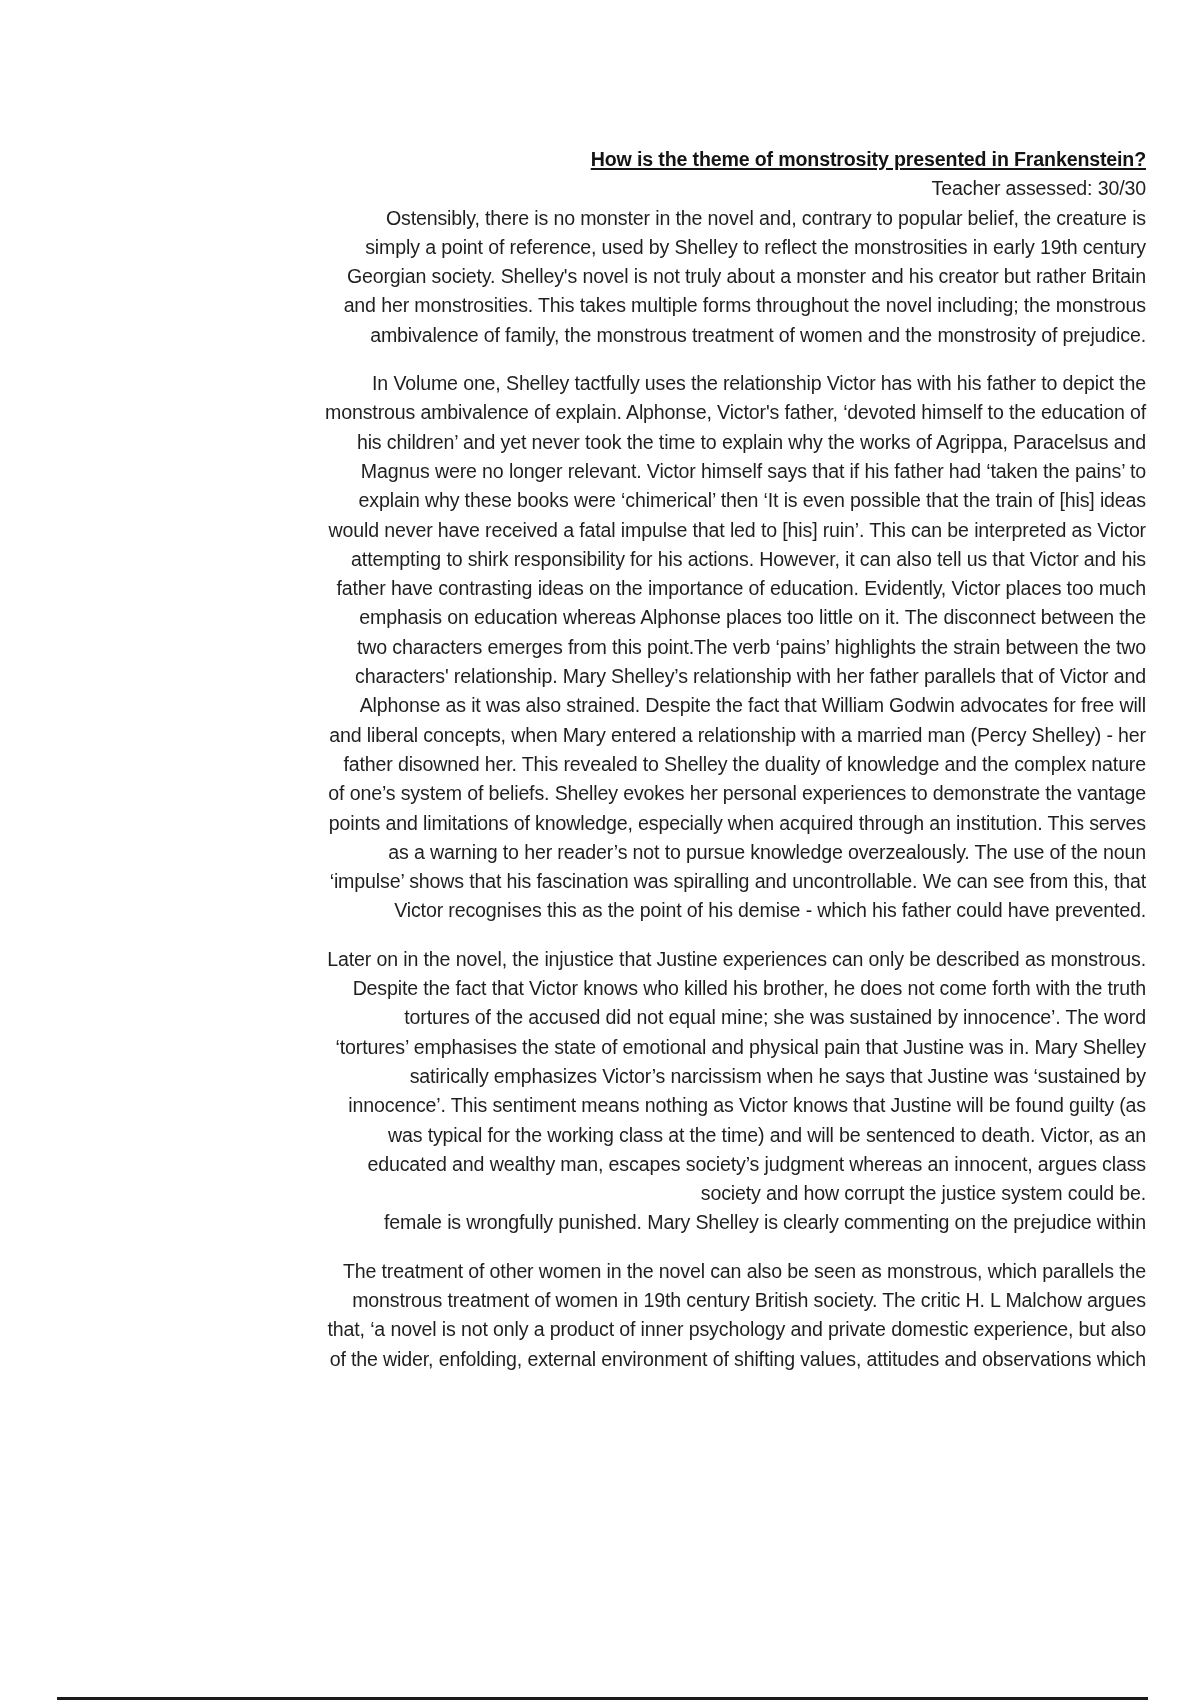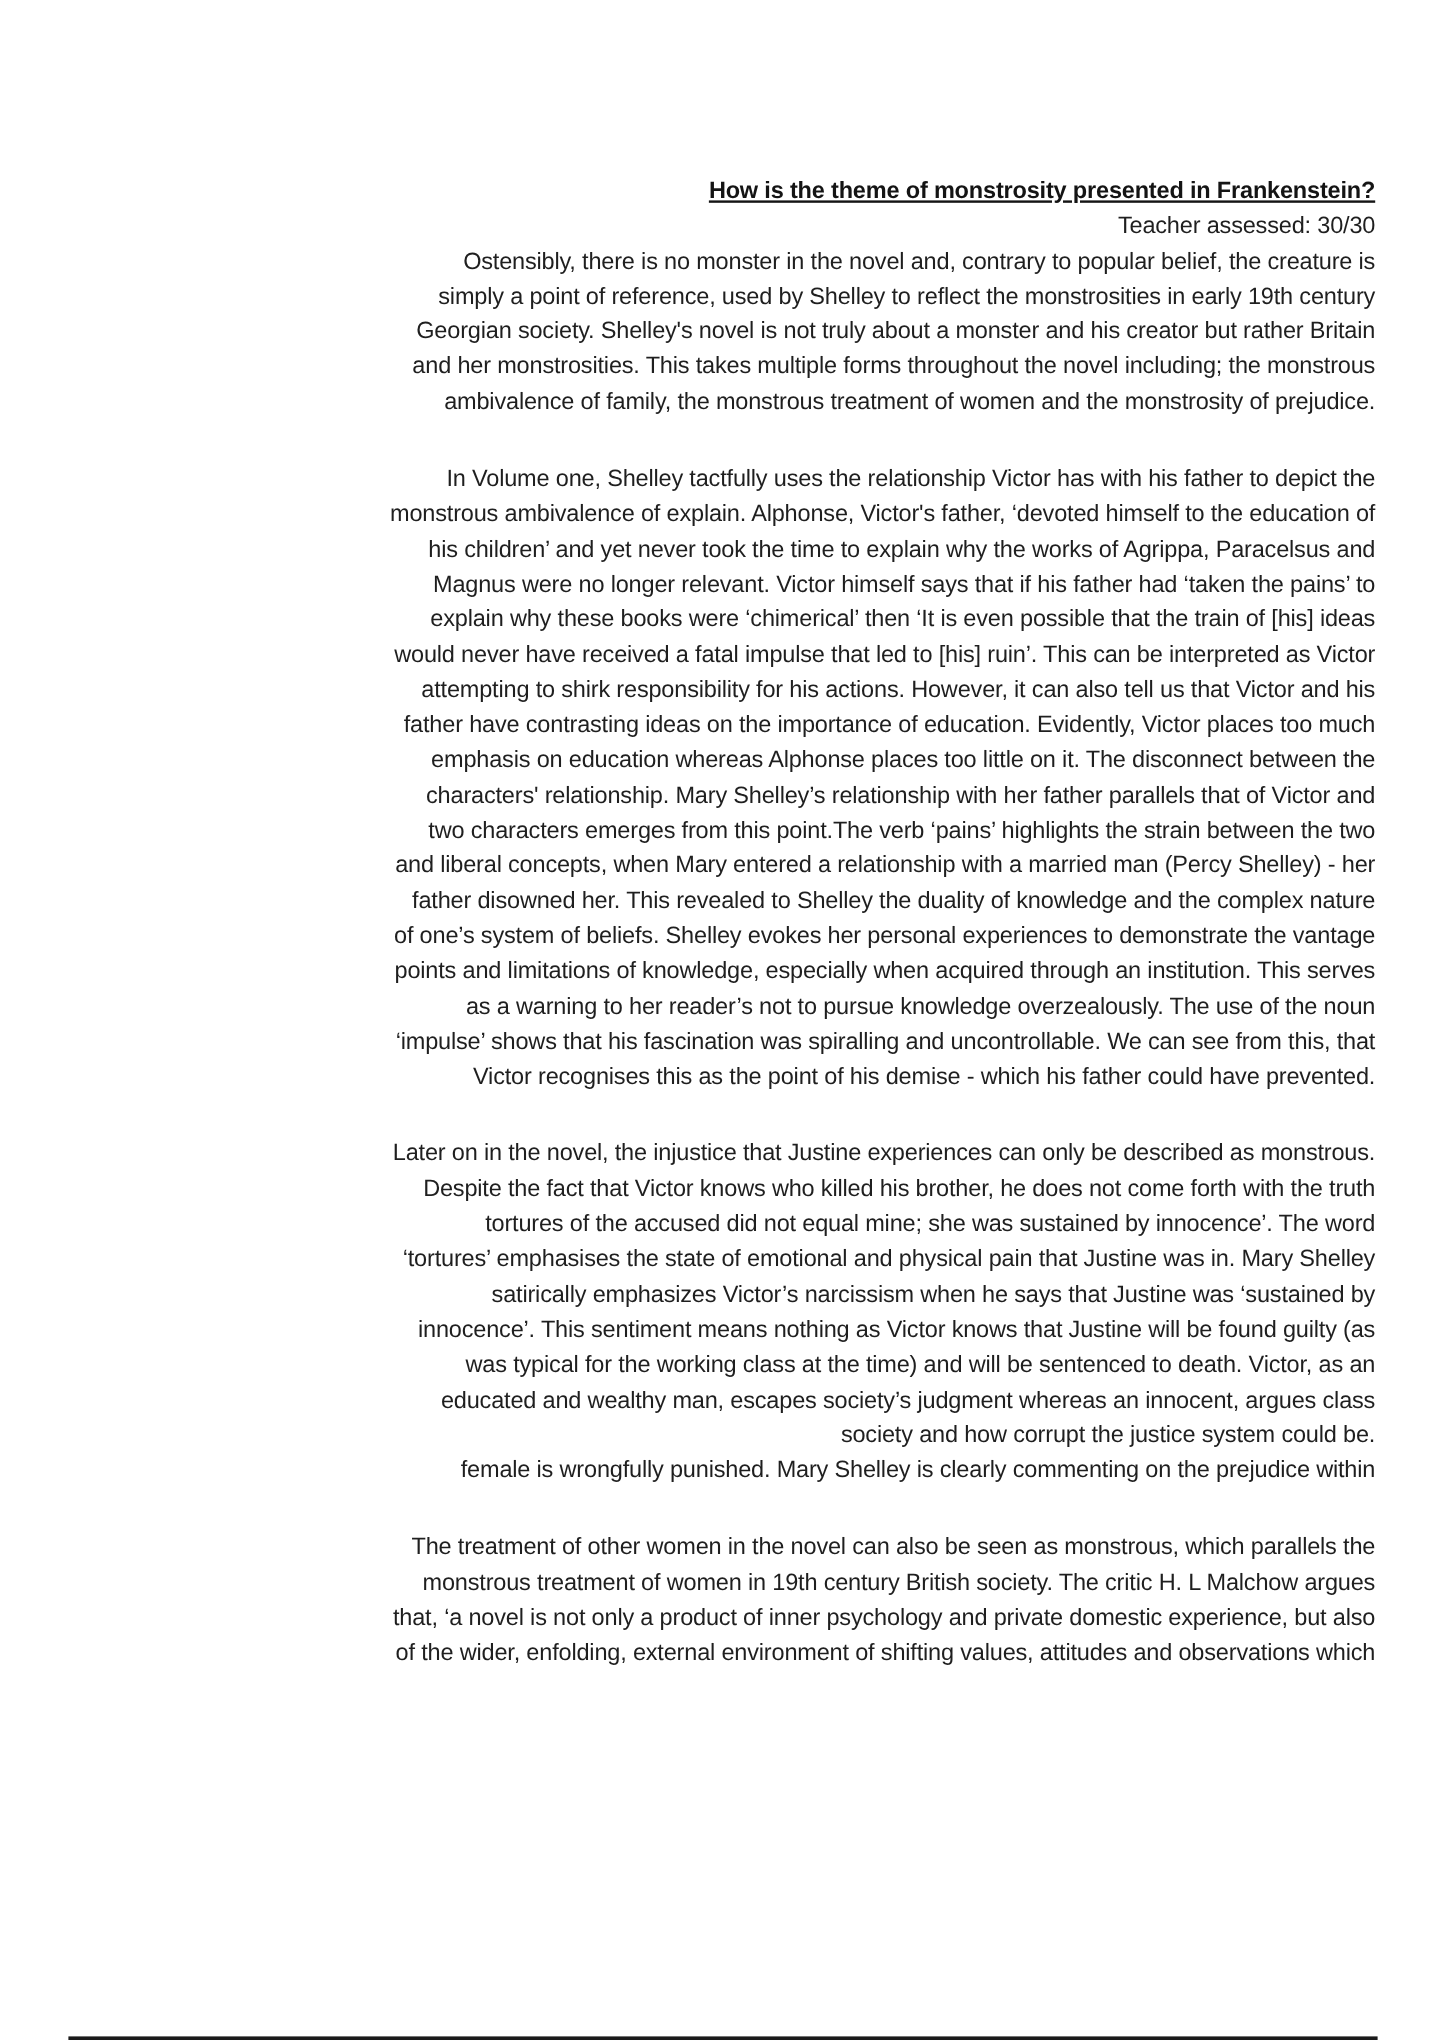--- a/index.html
+++ b/index.html
@@ -34,21 +34,21 @@
     color: #141414;
   }
   .line {
     white-space: nowrap;
     display: block;
   }
   .para {
     margin: 0;
   }
   .para + .para {
-    margin-top: 35px;
+    margin-top: 19px;
   }
   .bottom-rule {
     position: absolute;
     left: 57px;
     top: 1697px;
     width: 1091px;
     height: 3px;
     background: #1a1a1a;
   }
 </style>
@@ -70,22 +70,23 @@
   <p class="para">
     <span class="line">In Volume one, Shelley tactfully uses the relationship Victor has with his father to depict the</span>
     <span class="line">monstrous ambivalence of explain. Alphonse, Victor's father, ‘devoted himself to the education of</span>
     <span class="line">his children’ and yet never took the time to explain why the works of Agrippa, Paracelsus and</span>
     <span class="line">Magnus were no longer relevant. Victor himself says that if his father had ‘taken the pains’ to</span>
     <span class="line">explain why these books were ‘chimerical’ then ‘It is even possible that the train of [his] ideas</span>
     <span class="line">would never have received a fatal impulse that led to [his] ruin’. This can be interpreted as Victor</span>
     <span class="line">attempting to shirk responsibility for his actions. However, it can also tell us that Victor and his</span>
     <span class="line">father have contrasting ideas on the importance of education. Evidently, Victor places too much</span>
     <span class="line">emphasis on education whereas Alphonse places too little on it. The disconnect between the</span>
+    <span class="line">two characters emerges from this point.The verb ‘pains’ highlights the strain between the two</span>
     <span class="line">characters' relationship. Mary Shelley’s relationship with her father parallels that of Victor and</span>
-    <span class="line">two characters emerges from this point.The verb ‘pains’ highlights the strain between the two</span>
+    <span class="line">Alphonse as it was also strained. Despite the fact that William Godwin advocates for free will</span>
     <span class="line">and liberal concepts, when Mary entered a relationship with a married man (Percy Shelley) - her</span>
     <span class="line">father disowned her. This revealed to Shelley the duality of knowledge and the complex nature</span>
     <span class="line">of one’s system of beliefs. Shelley evokes her personal experiences to demonstrate the vantage</span>
     <span class="line">points and limitations of knowledge, especially when acquired through an institution. This serves</span>
     <span class="line">as a warning to her reader’s not to pursue knowledge overzealously. The use of the noun</span>
     <span class="line">‘impulse’ shows that his fascination was spiralling and uncontrollable. We can see from this, that</span>
     <span class="line">Victor recognises this as the point of his demise - which his father could have prevented.</span>
   </p>
 
   <p class="para">

